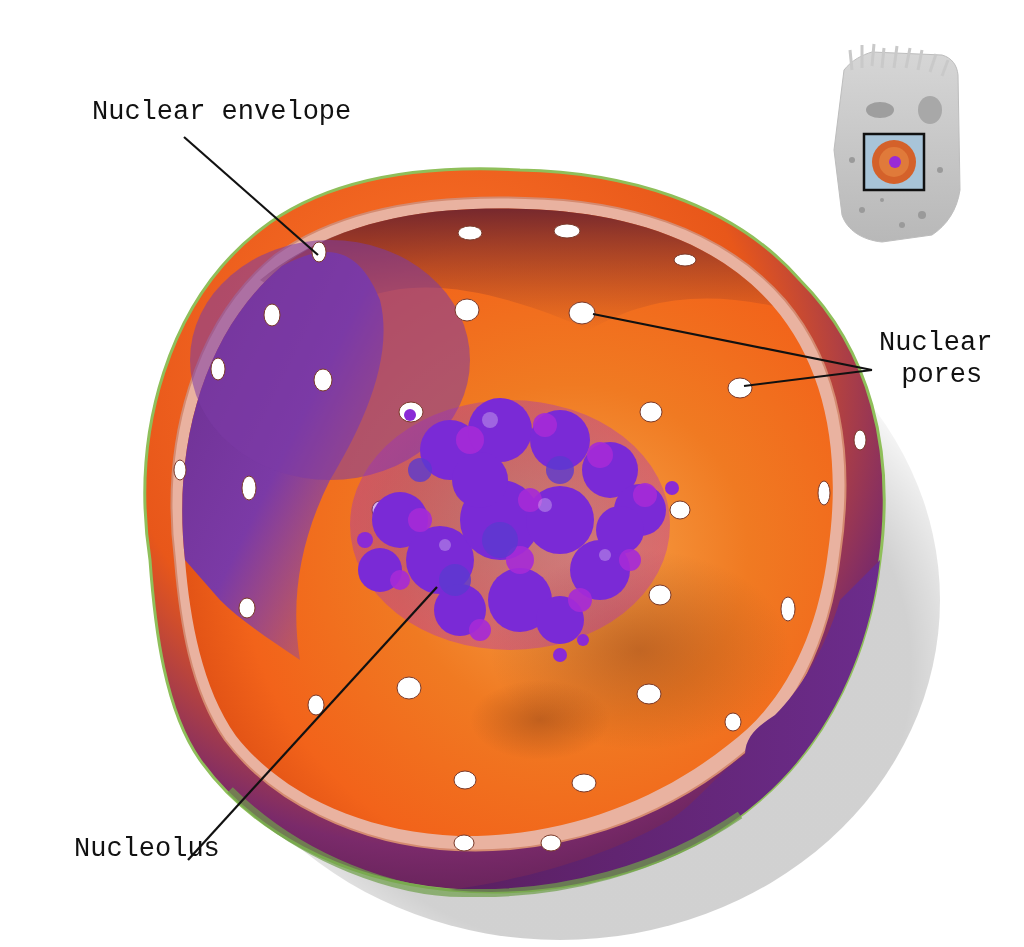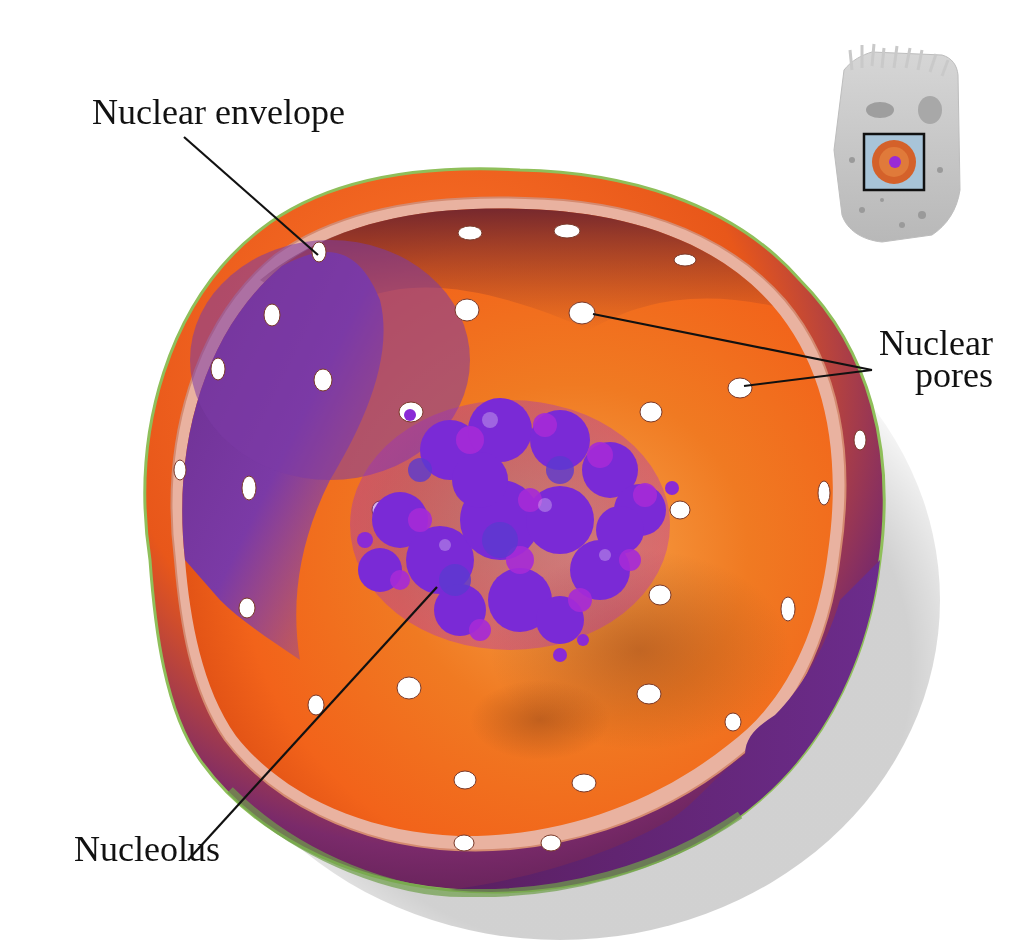--- a/index.html
+++ b/index.html
@@ -15,27 +15,27 @@
       font-family: "Liberation Sans", sans-serif;
     }
     .stage {
       position: absolute;
       left: 0; top: 0;
       width: 1024px; height: 947px;
     }
     .label {
       position: absolute;
       color: #111111;
-      font-size: 36px;
+      font-size: 27px;
       line-height: 32px;
-      font-family: Liberation Serif, serif;
+      font-family: Liberation Mono, monospace;
       white-space: nowrap;
     }
     .label.multi {
-      text-align: right;
+      text-align: center;
     }
     #lbl-envelope { left: 92px; top: 96px; }
     #lbl-pores { left: 879px; top: 327px; }
     #lbl-nucleolus { left: 74px; top: 833px; }
   </style>
 </head>
 <body>
 
 <div class="stage">
 

